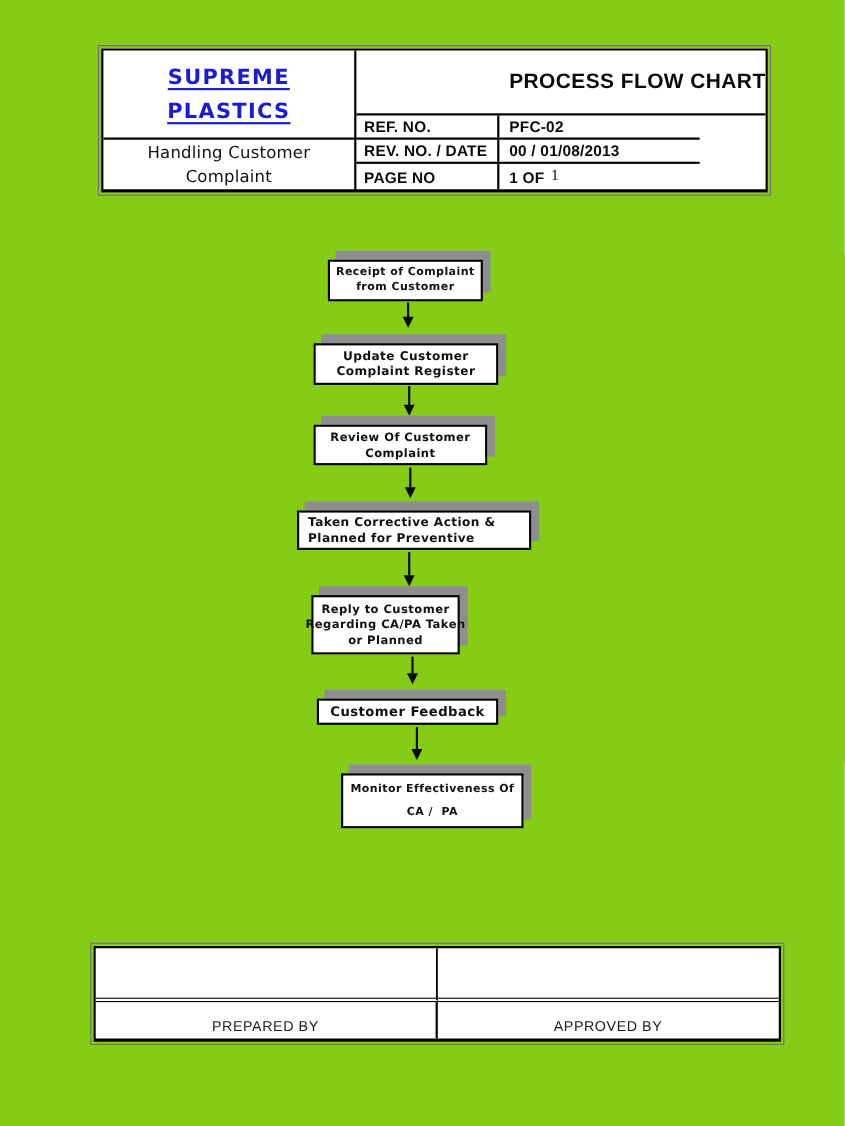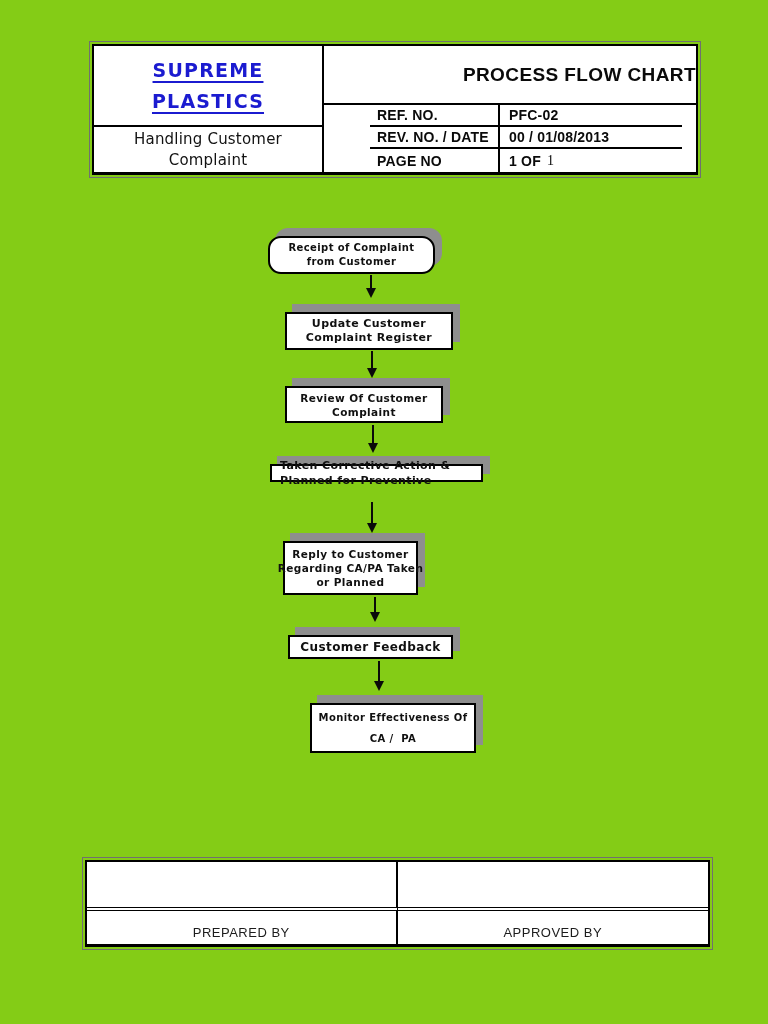--- a/index.html
+++ b/index.html
@@ -19,21 +19,21 @@
   .company-line { font-weight:bold; font-size:19px; line-height:31px; letter-spacing:1.2px;
                   color:var(--company-blue,#1b1bd0);
                   text-decoration:underline; text-decoration-thickness:2px; text-underline-offset:4px; }
   .subtitle-cell { left:0; top:81px; width:230px; height:46px; border-right:2px solid #000;
                    display:flex; flex-direction:column; justify-content:center; align-items:center; }
   .subtitle-line { font-size:15px; line-height:21px; color:#121212; letter-spacing:0.2px; }
   .title-cell { left:230px; top:0; width:372px; height:59px; border-bottom:2px solid #000;
                 display:flex; justify-content:flex-end; align-items:center; }
   .doc-title { font-family:"Liberation Sans", sans-serif; font-weight:bold; font-size:19px; letter-spacing:0.4px; color:#0a0a0a; }
   .meta-rows { position:absolute; left:230px; top:59px; width:312px; height:67px;
-               display:grid; grid-template-rows:22px 22px 1fr;margin-left:46px; }
+               display:grid; grid-template-rows:22px 22px 1fr; }
   .meta-row { display:grid; grid-template-columns:130px 1fr; }
   .meta-row.rule { border-bottom:2px solid #000; }
   .meta-label, .meta-value { font-family:"Liberation Sans", sans-serif; font-weight:bold; font-size:14px;
                color:#0a0a0a; display:flex; align-items:center; letter-spacing:0.2px; }
   .meta-label { padding-left:7px; border-right:2px solid #000; }
   .meta-value { padding-left:9px; }
   .page-num-serif { font-family:"Liberation Serif", serif; font-weight:normal; margin-left:6px; }
 
   
   .fbox { position:absolute; background:#fff; border:2px solid #000;
@@ -91,39 +91,39 @@
         <div class="meta-value">
           <span>1 OF</span>
           <span class="page-num-serif">1</span>
         </div>
       </div>
     </div>
   </div>
 
   <div>
 
-    <div class="fbox" style="left:268px; top:236px; width:167px; height:38px; font-size:10px;border-radius:13px;">
+    <div class="fbox" style="left:298px; top:236px; width:141px; height:38px; font-size:10px;">
       <div class="fline">Receipt of Complaint</div>
       <div class="fline">from Customer</div>
     </div>
     <div class="arrow" style="left:370px; top:275px; height:13px;"></div>
 
     <div class="fbox" style="left:285px; top:312px; width:168px; height:38px; font-size:11px;">
       <div class="fline">Update Customer</div>
       <div class="fline">Complaint Register</div>
     </div>
     <div class="arrow" style="left:371px; top:351px; height:17px;"></div>
 
     <div class="fbox" style="left:285px; top:386px; width:158px; height:37px; font-size:10.5px;">
       <div class="fline">Review Of Customer</div>
       <div class="fline">Complaint</div>
     </div>
     <div class="arrow" style="left:372px; top:425px; height:18px;"></div>
 
-    <div class="fbox left-align" style="left:270px; top:464px; width:213px; height:18px; font-size:11px;">
+    <div class="fbox left-align" style="left:270px; top:464px; width:213px; height:36px; font-size:11px;">
       <div class="fline">Taken Corrective Action &amp;</div>
       <div class="fline">Planned for Preventive</div>
     </div>
     <div class="arrow" style="left:371px; top:502px; height:21px;"></div>
 
     <div class="fbox" style="left:283px; top:541px; width:135px; height:54px; font-size:10.5px;">
       <div class="fline">Reply to Customer</div>
       <div class="fline">Regarding CA/PA Taken</div>
       <div class="fline">or Planned</div>
     </div>

